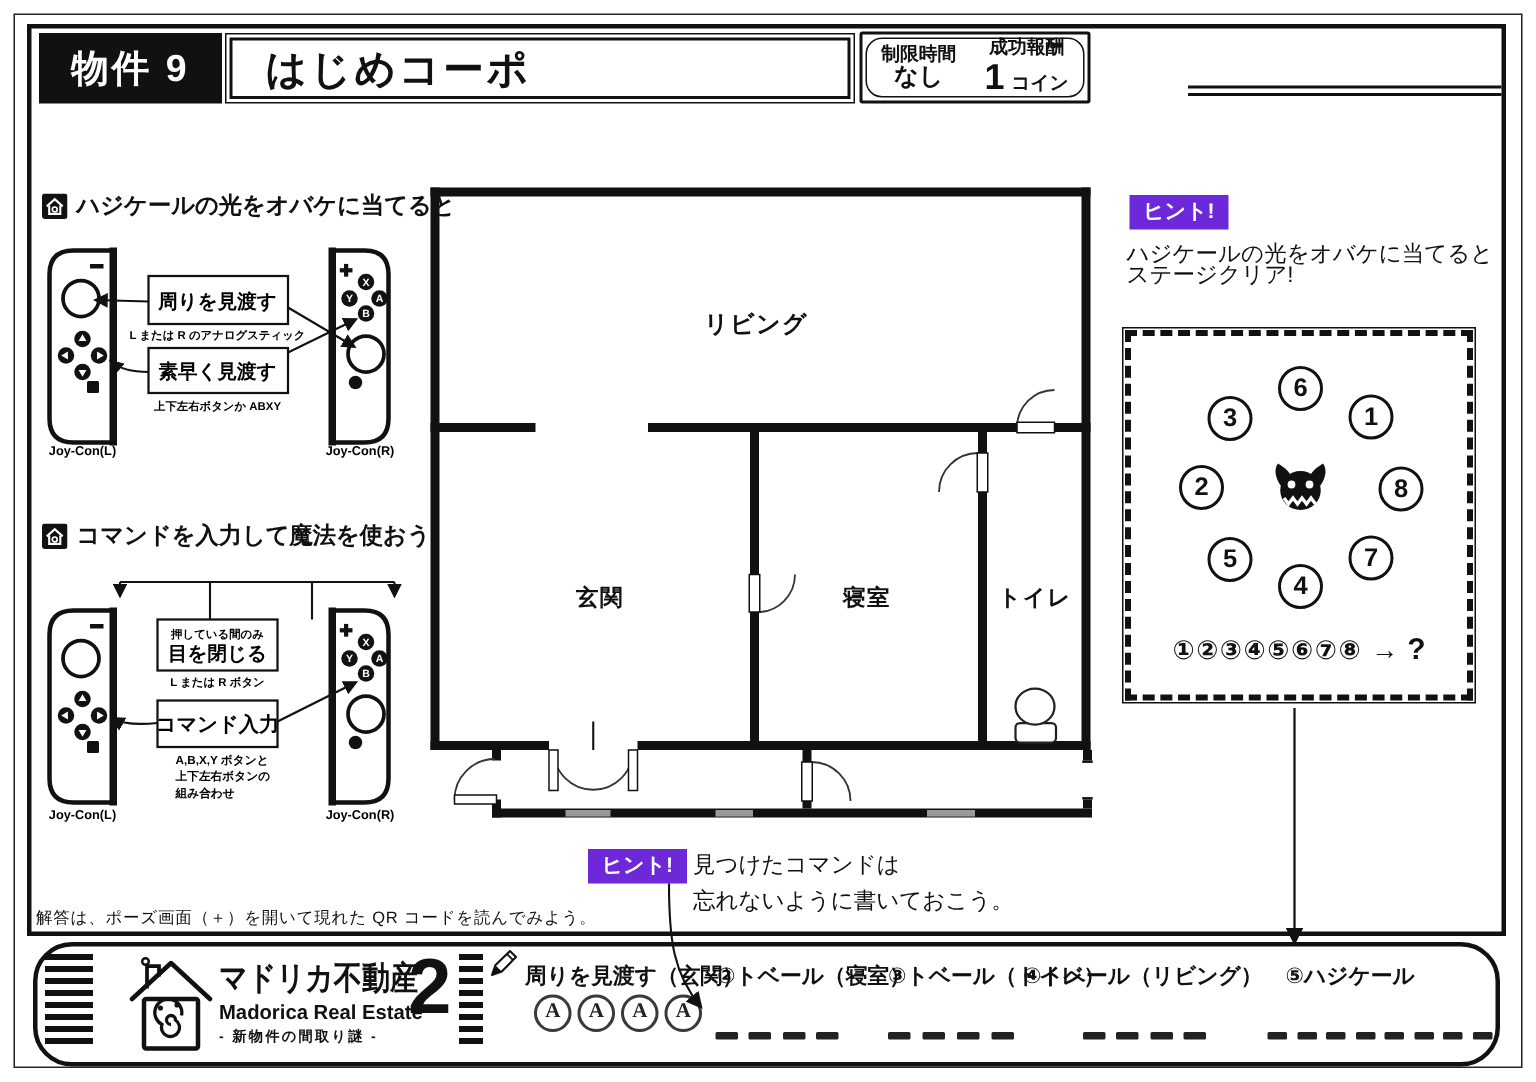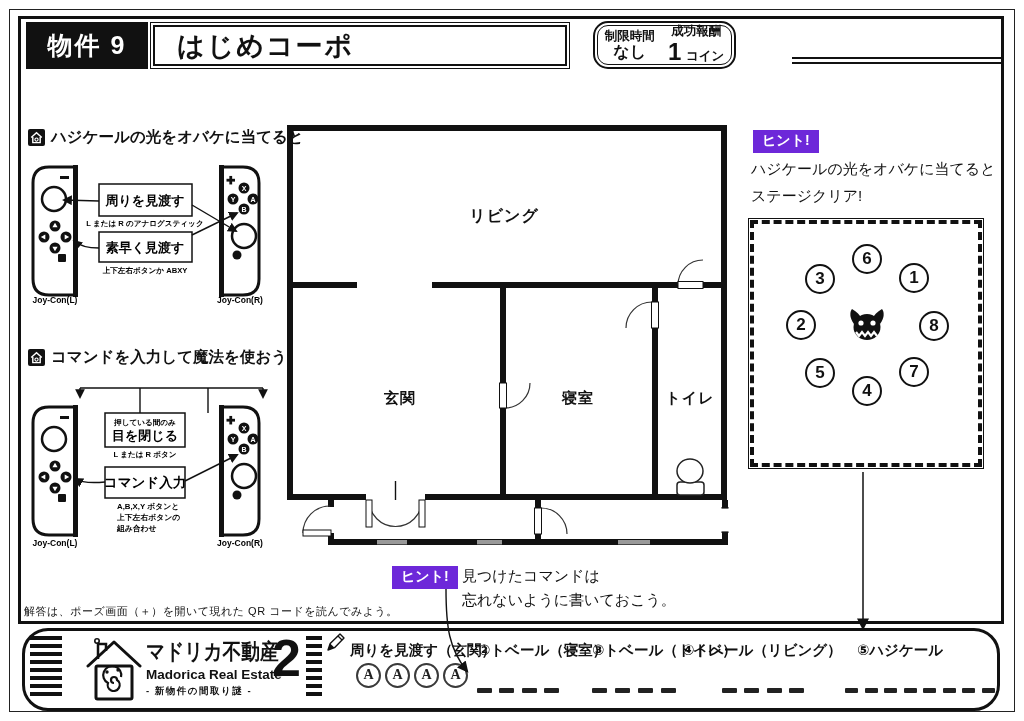--- a/index.html
+++ b/index.html
@@ -8,21 +8,21 @@
   .abs{position:absolute}
   svg{display:block}
   svg text{font-family:"Liberation Sans","DejaVu Sans",sans-serif}
   .page-outer{left:9px;top:9px;width:1006px;height:703px;border:1.5px solid #222;box-sizing:border-box}
   .page-inner{left:18px;top:16px;width:986px;height:608px;border:3px solid #111;box-sizing:border-box}
   .prop-badge{left:26px;top:22px;width:122px;height:47px;background:#111;color:#fff;
               font-size:25px;font-weight:bold;display:flex;align-items:center;justify-content:center;letter-spacing:2px}
   .title-box{left:150px;top:22px;width:420px;height:47px;border:1.5px solid #111;box-sizing:border-box}
   .title-box-inner{position:absolute;left:2px;top:2px;right:2px;bottom:2px;border:2.5px solid #111;
                    display:flex;align-items:center;padding-left:22px;font-size:27px;font-weight:bold;letter-spacing:2px}
-  .reward-box{left:593px;top:21px;width:143px;height:48px;border:2.5px solid #111;border-radius:15px;box-sizing:border-box}
+  .reward-box{left:573px;top:21px;width:154px;height:48px;border:2.5px solid #111;border-radius:2px;box-sizing:border-box}
   .reward-inner{position:absolute;left:2px;top:2px;right:2px;bottom:2px;border:1px solid #111;border-radius:11px;
                 display:flex;align-items:center;justify-content:space-around;font-weight:bold}
   .rw-col{text-align:center;line-height:1.15}
   .rw-label{font-size:12.5px}
   .rw-val{font-size:16px}
   .hdr-line{background:#111;height:2.2px}
   .sec-title{display:flex;align-items:center;gap:6px;font-size:15.5px;font-weight:bold}
   .badge{background:#6d28d9;color:#fff;font-weight:bold;font-size:14px;padding:2px 9px 3px;display:inline-block}
   .hint-line{font-weight:normal;font-size:15px;white-space:nowrap}
   .puzzle-box{left:748px;top:218px;width:236px;height:251px;border:1px solid #111;box-sizing:border-box}
@@ -296,40 +296,45 @@
   <g font-size="15" font-weight="bold" text-anchor="middle" fill="#111" letter-spacing="1">
     <text x="221" y="101" font-size="16">リビング</text>
     <text x="117" y="283">玄関</text>
     <text x="295" y="283">寝室</text>
     <text x="407" y="283">トイレ</text>
   </g>
 </svg>
 
 <div class="abs badge" style="left:753px;top:130px">ヒント!</div>
 <div class="abs hint-line" style="left:751px;top:160px">ハジケールの光をオバケに当てると</div>
-<div class="abs hint-line" style="left:751px;top:187px">ステージクリア!</div>
+<div class="abs hint-line" style="left:751px;top:174px">ステージクリア!</div>
 
 <div class="abs puzzle-box">
   <div class="puzzle-box-inner"></div>
   <span class="numcircle" style="left:103px;top:25px">6</span>
   <span class="numcircle" style="left:56px;top:45px">3</span>
   <span class="numcircle" style="left:150px;top:44px">1</span>
   <span class="numcircle" style="left:37px;top:91px">2</span>
   <span class="numcircle" style="left:170px;top:92px">8</span>
   <span class="numcircle" style="left:56px;top:139px">5</span>
   <span class="numcircle" style="left:150px;top:138px">7</span>
   <span class="numcircle" style="left:103px;top:157px">4</span>
   <svg class="abs" style="left:99px;top:89px" width="38" height="36" viewBox="0 0 38 36">
     <path d="M6,16 C1.5,10 1.5,4 4,1 C9,4 12,7 13,10 Z" fill="#111"></path>
     <path d="M32,16 C36.5,10 36.5,4 34,1 C29,4 26,7 25,10 Z" fill="#111"></path>
     <ellipse cx="19" cy="19" rx="13.5" ry="13" fill="#111"></ellipse>
     <circle cx="13" cy="15" r="2.6" fill="#fff"></circle>
     <circle cx="25" cy="15" r="2.6" fill="#fff"></circle>
     <path d="M8,24 L11,28 L14,24 L17,28 L20,24 L23,28 L26,24 L29,28" stroke="#fff" stroke-width="2.2" fill="none"></path>
   </svg>
+  <div class="seq-row">
+    <span class="seq-nums">①②③④⑤⑥⑦⑧</span>
+    <span class="seq-arrow">→</span>
+    <span class="seq-q">?</span>
+  </div>
 </div>
 
 <svg class="abs" style="left:853px;top:470px;z-index:5" width="24" height="170" viewBox="0 0 24 170">
   <defs>
     <marker id="m3" viewBox="0 0 10 10" refX="8" refY="5" markerWidth="8" markerHeight="8" orient="auto-start-reverse">
       <path d="M0,0 L10,5 L0,10 z" fill="#111"></path>
     </marker>
   </defs>
   <path d="M10,2 L10,158" stroke="#111" stroke-width="1.5" fill="none" marker-end="url(#m3)"></path>
 </svg>

